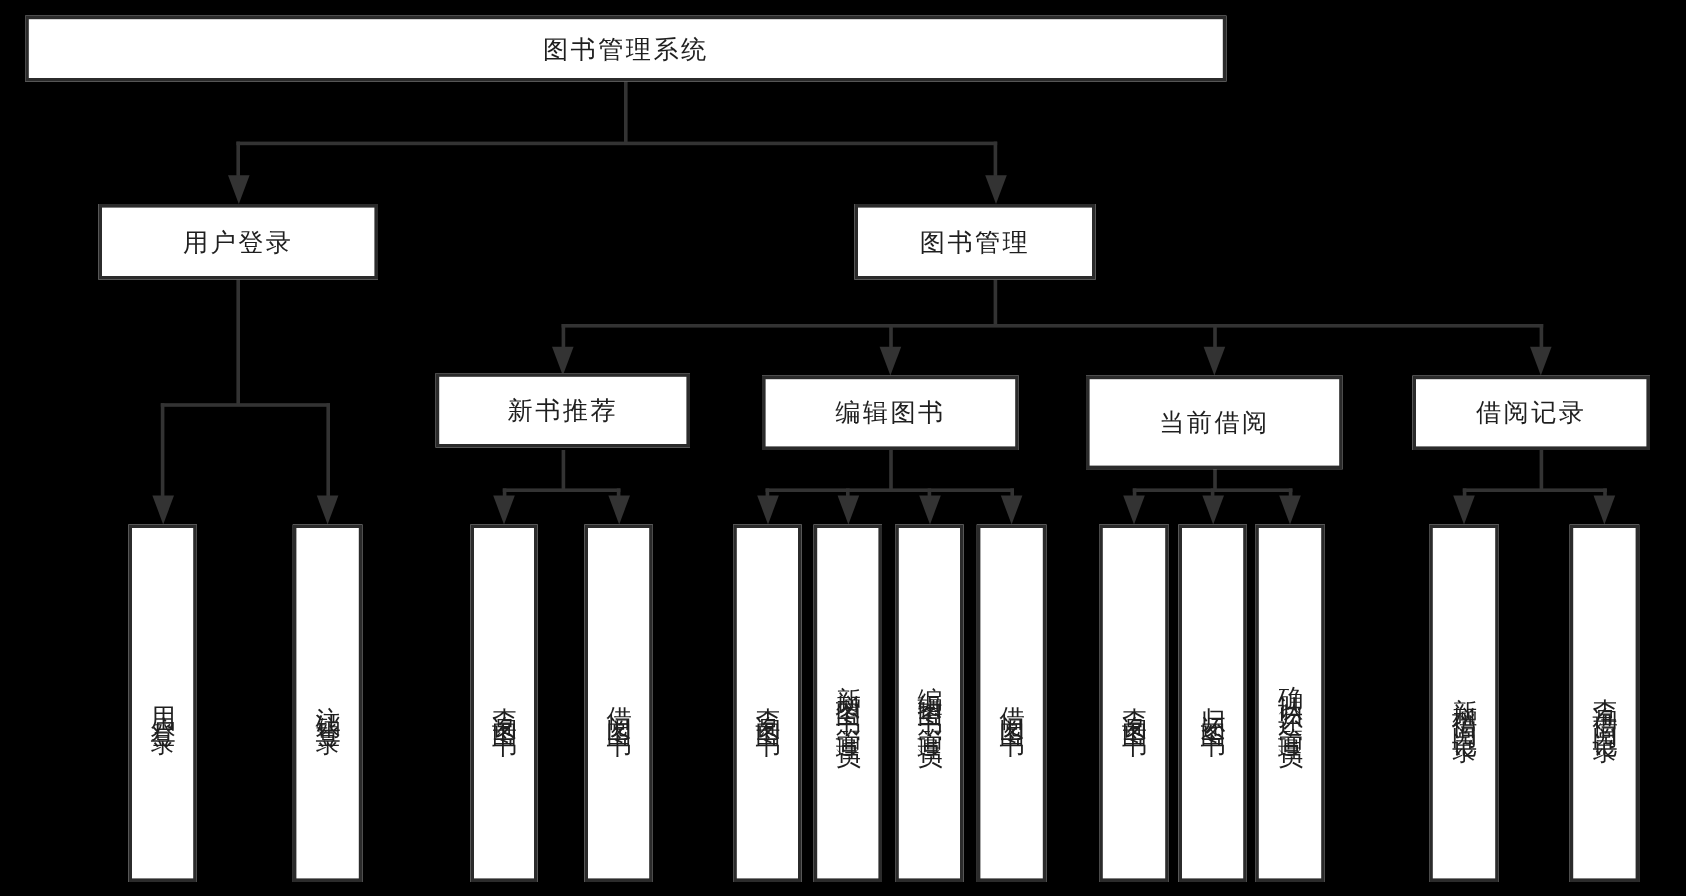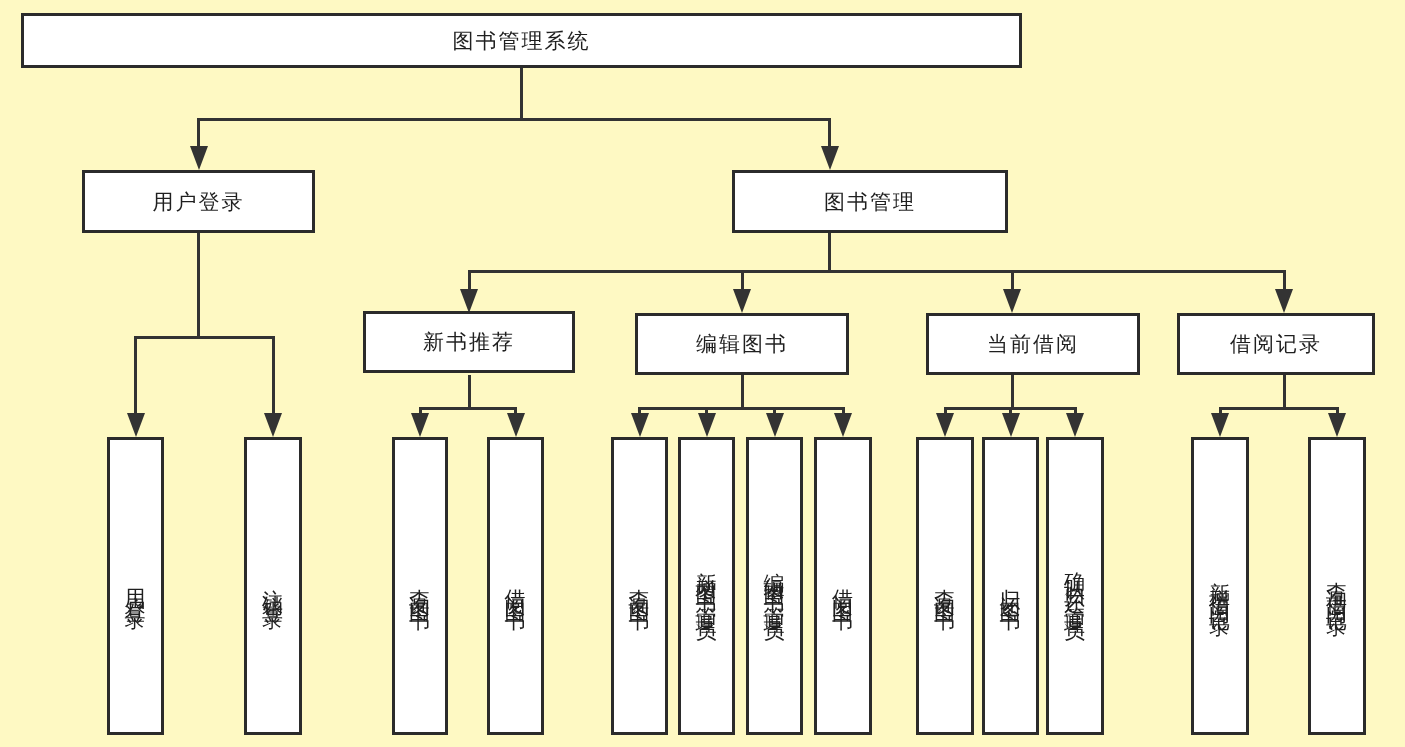--- a/index.html
+++ b/index.html
@@ -1,17 +1,17 @@
 <!DOCTYPE html>
 <html><head>
 <meta charset="utf-8">
 <style>
   html,body{margin:0;padding:0;background:#ffffff;}
   .stage{
-    position:relative;width:1405px;height:747px;background:#fef9c3;overflow:hidden;
+    position:relative;width:1405px;height:747px;background:#000000;overflow:hidden;
     font-family:"Liberation Sans","DejaVu Sans",sans-serif;
   }
   .box{
     position:absolute;background:#ffffff;border:3px solid #2b2b2b;
     display:flex;align-items:center;justify-content:center;
     color:#1f1f1f;box-sizing:border-box;z-index:2;
   }
   .box.h{font-size:21px;letter-spacing:2px;white-space:nowrap;}
   .box.v{
     writing-mode:vertical-rl;text-orientation:mixed;
@@ -90,31 +90,31 @@
       <div class="arrow" style="left: 1328px; top: 413px;"></div>
     </div>
 
   <div class="box h" style="left:21px;top:13px;width:1001px;height:55px">
     <span>图书管理系统</span>
   </div>
 
   <div class="box h" style="left:82px;top:170px;width:233px;height:63px">
     <span>用户登录</span>
   </div>
-  <div class="box h" style="left:732px;top:170px;width:276px;height:63px">
+  <div class="box h" style="left:712px;top:170px;width:201px;height:63px">
     <span>图书管理</span>
   </div>
 
   <div class="box h" style="left:363px;top:311px;width:212px;height:62px">
     <span>新书推荐</span>
   </div>
   <div class="box h" style="left:635px;top:313px;width:214px;height:62px">
     <span>编辑图书</span>
   </div>
-  <div class="box h" style="left:926px;top:313px;width:214px;height:62px">
+  <div class="box h" style="left:905px;top:313px;width:214px;height:78px">
     <span>当前借阅</span>
   </div>
   <div class="box h" style="left:1177px;top:313px;width:198px;height:62px">
     <span>借阅记录</span>
   </div>
 
   <div class="box v" style="left:107px;top:437px;width:57px;height:298px">
     <span>用户登录</span>
   </div>
   <div class="box v" style="left:244px;top:437px;width:58px;height:298px">

